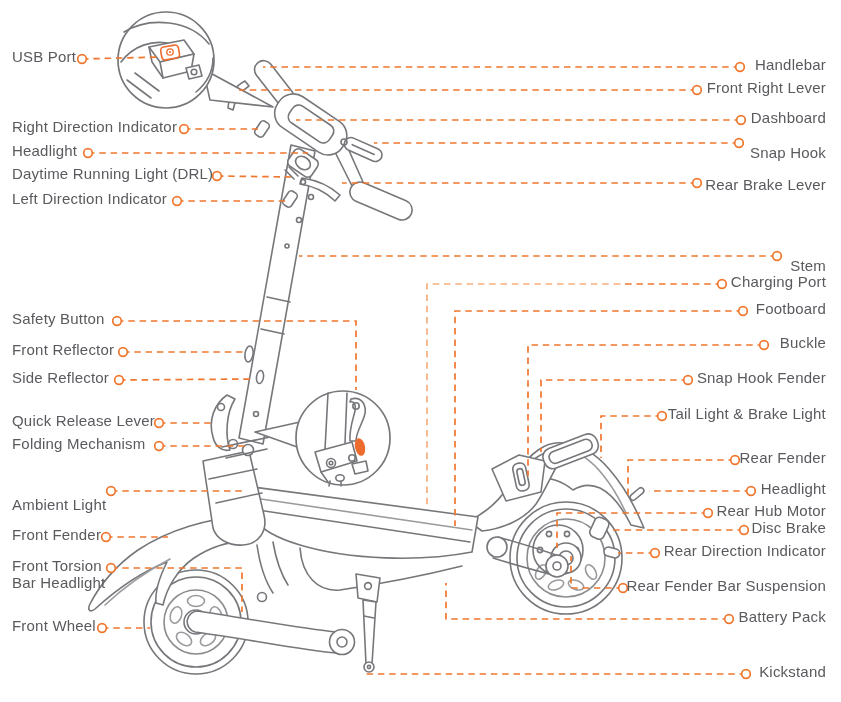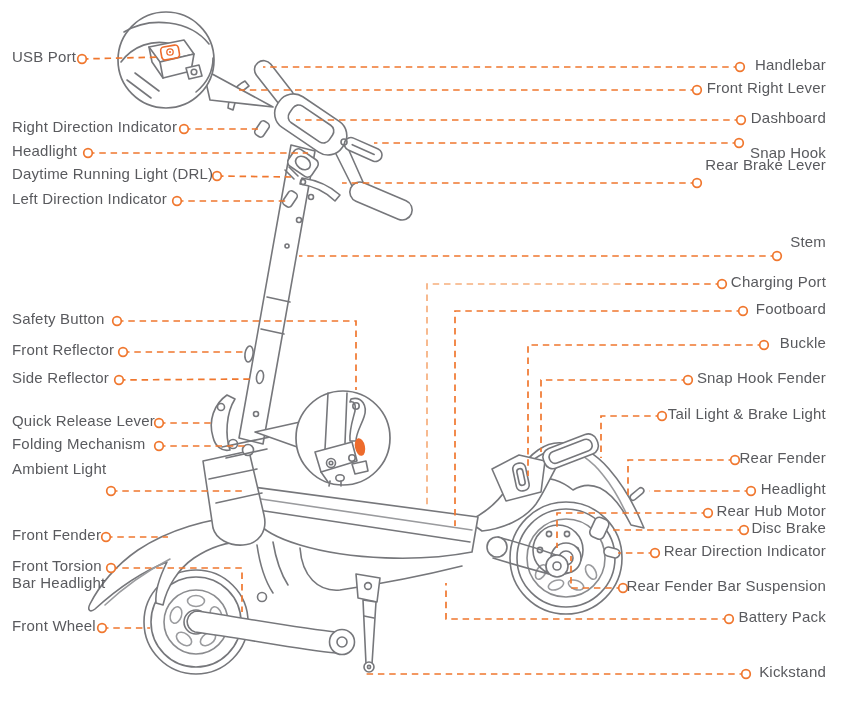--- a/index.html
+++ b/index.html
@@ -344,21 +344,21 @@
       </div>
       <div class="label left" style="top: 369px;">
         <span>Side Reflector</span>
       </div>
       <div class="label left" style="top: 412px;">
         <span>Quick Release Lever</span>
       </div>
       <div class="label left" style="top: 435px;">
         <span>Folding Mechanism</span>
       </div>
-      <div class="label left" style="top: 460px;">
+      <div class="label left" style="top: 496px;">
         <span>Ambient Light</span>
       </div>
       <div class="label left" style="top: 526px; text-align: right;">
         <span>Front Fender</span>
       </div>
       <div class="label left" style="top: 557px;">
         <span>Front Torsion</span>
         <span>Bar Headlight</span>
       </div>
       <div class="label left" style="top: 617px;">
@@ -369,24 +369,24 @@
       </div>
       <div class="label right" style="top: 79px;">
         <span>Front Right Lever</span>
       </div>
       <div class="label right" style="top: 109px;">
         <span>Dashboard</span>
       </div>
       <div class="label right" style="top: 144px;">
         <span>Snap Hook</span>
       </div>
-      <div class="label right" style="top: 156px; text-align: right;">
+      <div class="label right" style="top: 176px; text-align: right;">
         <span>Rear Brake Lever</span>
       </div>
-      <div class="label right" style="top: 233px;">
+      <div class="label right" style="top: 257px;">
         <span>Stem</span>
       </div>
       <div class="label right" style="top: 273px;">
         <span>Charging Port</span>
       </div>
       <div class="label right" style="top: 300px;">
         <span>Footboard</span>
       </div>
       <div class="label right" style="top: 334px;">
         <span>Buckle</span>

